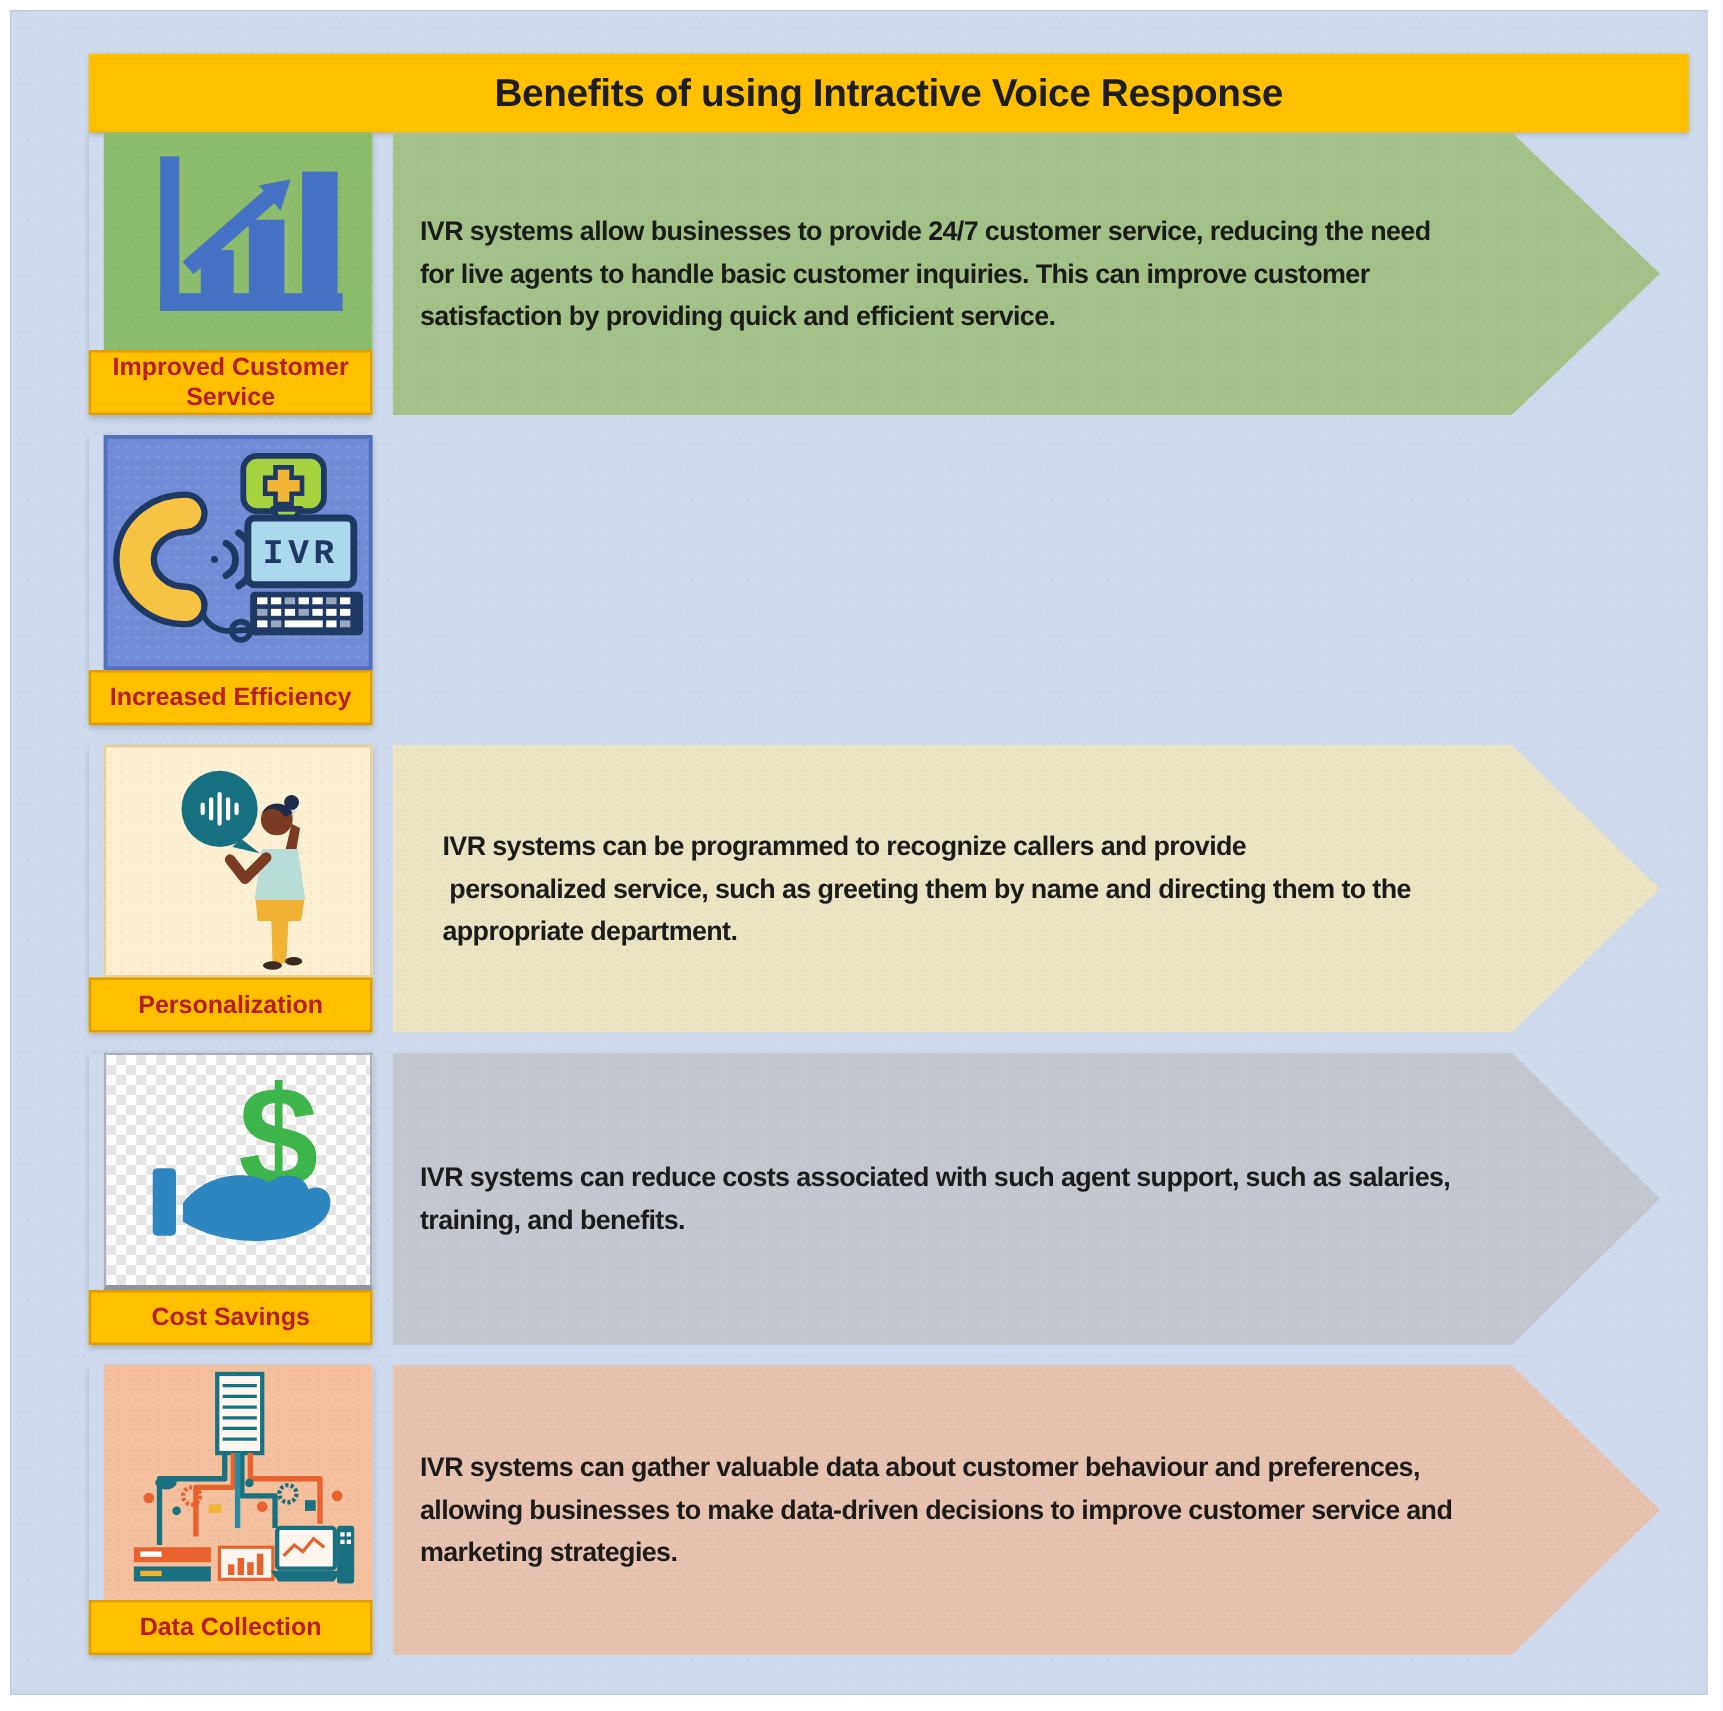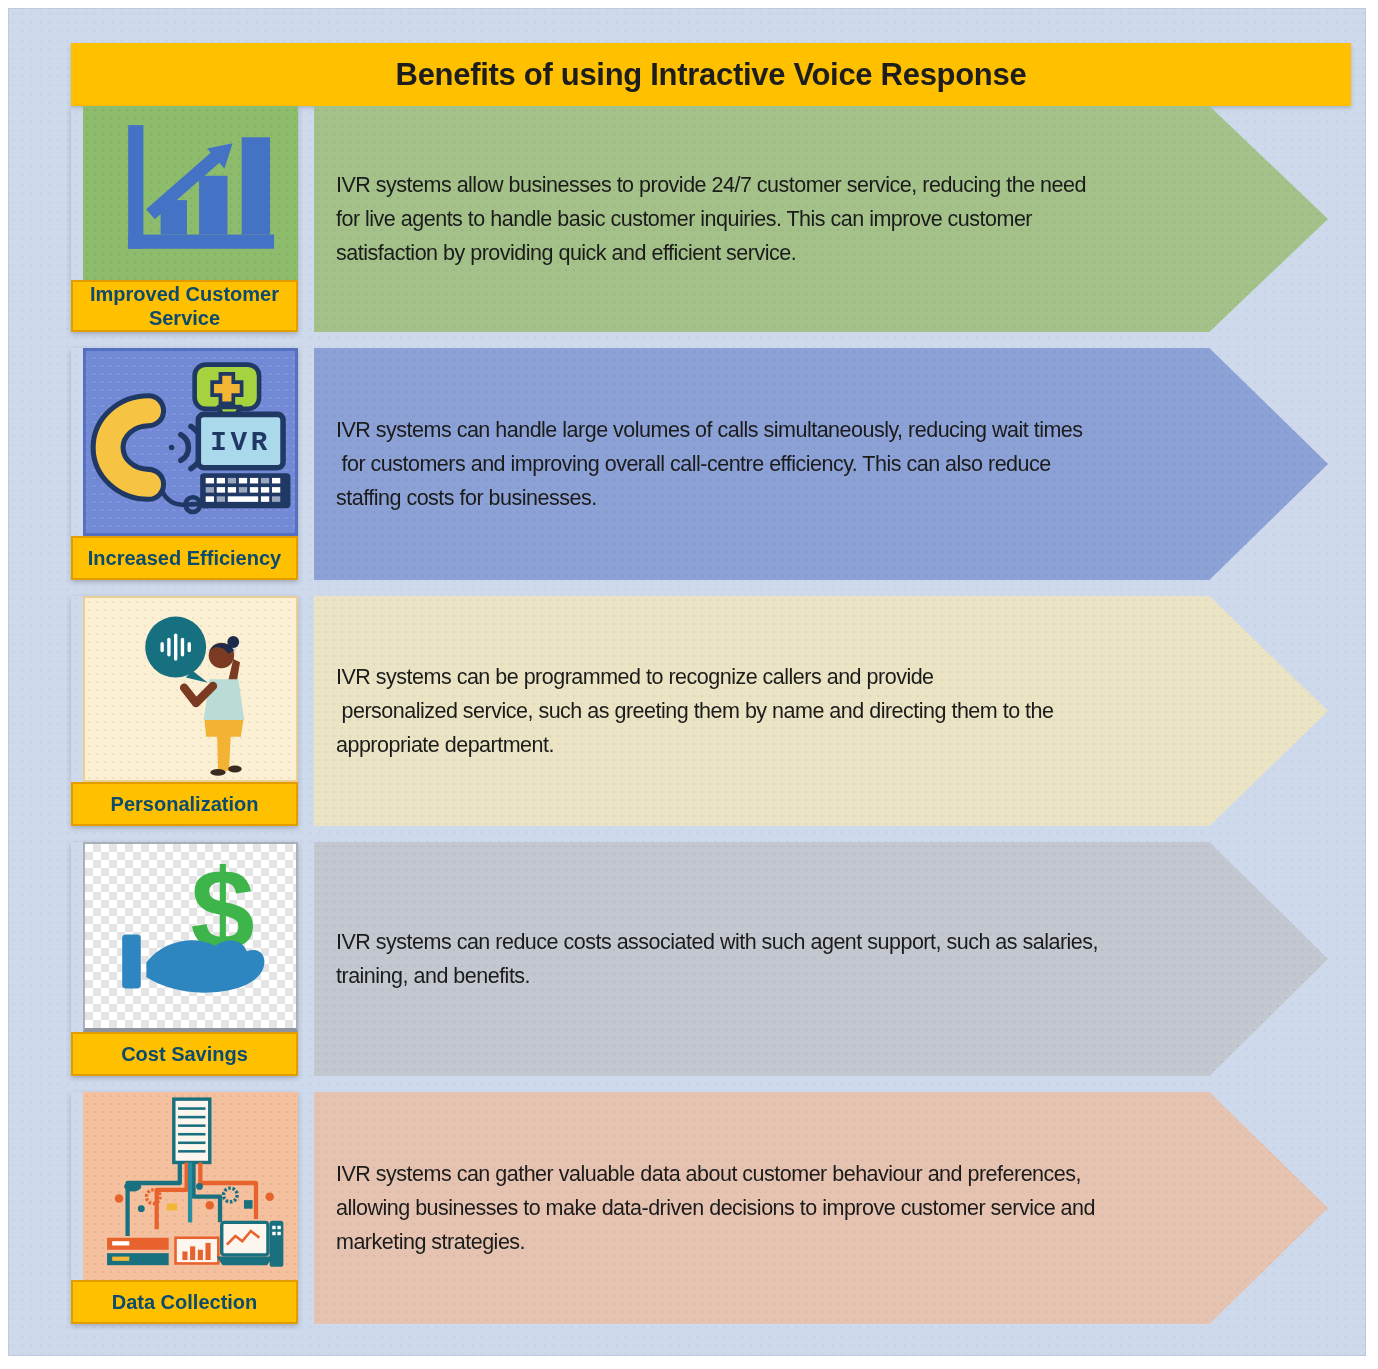--- a/index.html
+++ b/index.html
@@ -41,33 +41,33 @@
   .row-4 .tile-img {
     border:2px solid #A9B0BA; border-bottom:4px solid #8E959F;
     background-image:
       linear-gradient(45deg,#e4e4e4 25%,transparent 25%,transparent 75%,#e4e4e4 75%),
       linear-gradient(45deg,#e4e4e4 25%,transparent 25%,transparent 75%,#e4e4e4 75%);
     background-size:16px 16px; background-position:0 0, 8px 8px;
   }
   .tile-label {
     background:#FFC000; border:2px solid #E39C00;
     display:flex; align-items:center; justify-content:center; text-align:center;
-    font-weight:bold; font-size:20px; color:#0c4a6e; line-height:24px;
+    font-weight:bold; font-size:20px; color:#b91c1c; line-height:24px;
     height:44px; padding:2px 6px;
   }
   .row-1 .tile-label { height:52px; }
   .arrow {
     width:1014px; margin-left:16px; height:100%;
     clip-path: polygon(0 0, 88.3% 0, 100% 50%, 88.3% 100%, 0 100%);
     display:flex; align-items:center;
     background-image: radial-gradient(rgba(0,0,0,.055) 1px, transparent 1.2px);
     background-size: 8px 8px;
   }
   .arrow p {
-    padding-left:22px; font-weight:normal; font-size:21.5px; line-height:34px;
+    padding-left:22px; font-weight:bold; font-size:21.5px; line-height:34px;
     letter-spacing:-0.5px; color:#1b1b1b; white-space:pre;
   }
   svg { display:block; }
 </style>
 </head>
 <body>
 
 <div class="canvas">
   <div class="panel">
 
@@ -144,25 +144,20 @@
                     <rect x="190" y="149" width="9" height="6"></rect>
                     <rect x="202" y="149" width="9" height="6" fill="#9aa7bd"></rect>
                 </g>
               </g>
               <path d="M82,142 q8,18 28,16 t20,4" stroke="#1F3864" stroke-width="5" fill="none"></path>
               <circle cx="116" cy="158" r="8" fill="none" stroke="#1F3864" stroke-width="5"></circle>
             </svg>
           </div>
           <div class="tile-label">Increased Efficiency</div>
         </div>
-        <div class="arrow" style="background-color: rgb(140, 161, 213);">
-          <p>IVR systems can handle large volumes of calls simultaneously, reducing wait times
- for customers and improving overall call-centre efficiency. This can also reduce
-staffing costs for businesses.</p>
-        </div>
       </section>
 
       <section class="row row-3">
         <div class="tile">
           <div class="tile-img" style="background-color: rgb(251, 240, 212);">
             <svg width="223" height="182" viewBox="0 0 227 215">
               <g>
                 <circle cx="96" cy="58" r="36" fill="#17707F"></circle>
                 <path d="M116,86 L134,100 L108,94 Z" fill="#17707F"></path>
                 <g fill="#ffffff">
@@ -182,21 +177,21 @@
                 <path d="M136,96 h34 l7,48 h-48 Z" fill="#B9DCD6"></path>
                 <path d="M140,104 L120,124 L106,106" stroke="#7A3B22" stroke-width="10" fill="none" stroke-linecap="round" stroke-linejoin="round"></path>
                 <path d="M130,144 h46 l-3,20 h-12 l-2,40 h-13 l-1,-40 h-13 Z" fill="#F2B234"></path>
                 <ellipse cx="146" cy="206" rx="9" ry="4" fill="#3a2a20"></ellipse>
                 <ellipse cx="166" cy="202" rx="8" ry="4" fill="#3a2a20"></ellipse>
               </g>
             </svg>
           </div>
           <div class="tile-label">Personalization</div>
         </div>
-        <div class="arrow" style="background-color: rgb(234, 227, 196);">
+        <div class="arrow" style="background-color: rgb(234, 227, 196); padding-left: 18px;">
           <p>IVR systems can be programmed to recognize callers and provide
  personalized service, such as greeting them by name and directing them to the
 appropriate department.</p>
         </div>
       </section>
 
       <section class="row row-4">
         <div class="tile">
           <div class="tile-img" style="background-color: rgb(255, 255, 255);">
             <svg width="219" height="186" viewBox="0 0 227 195">

